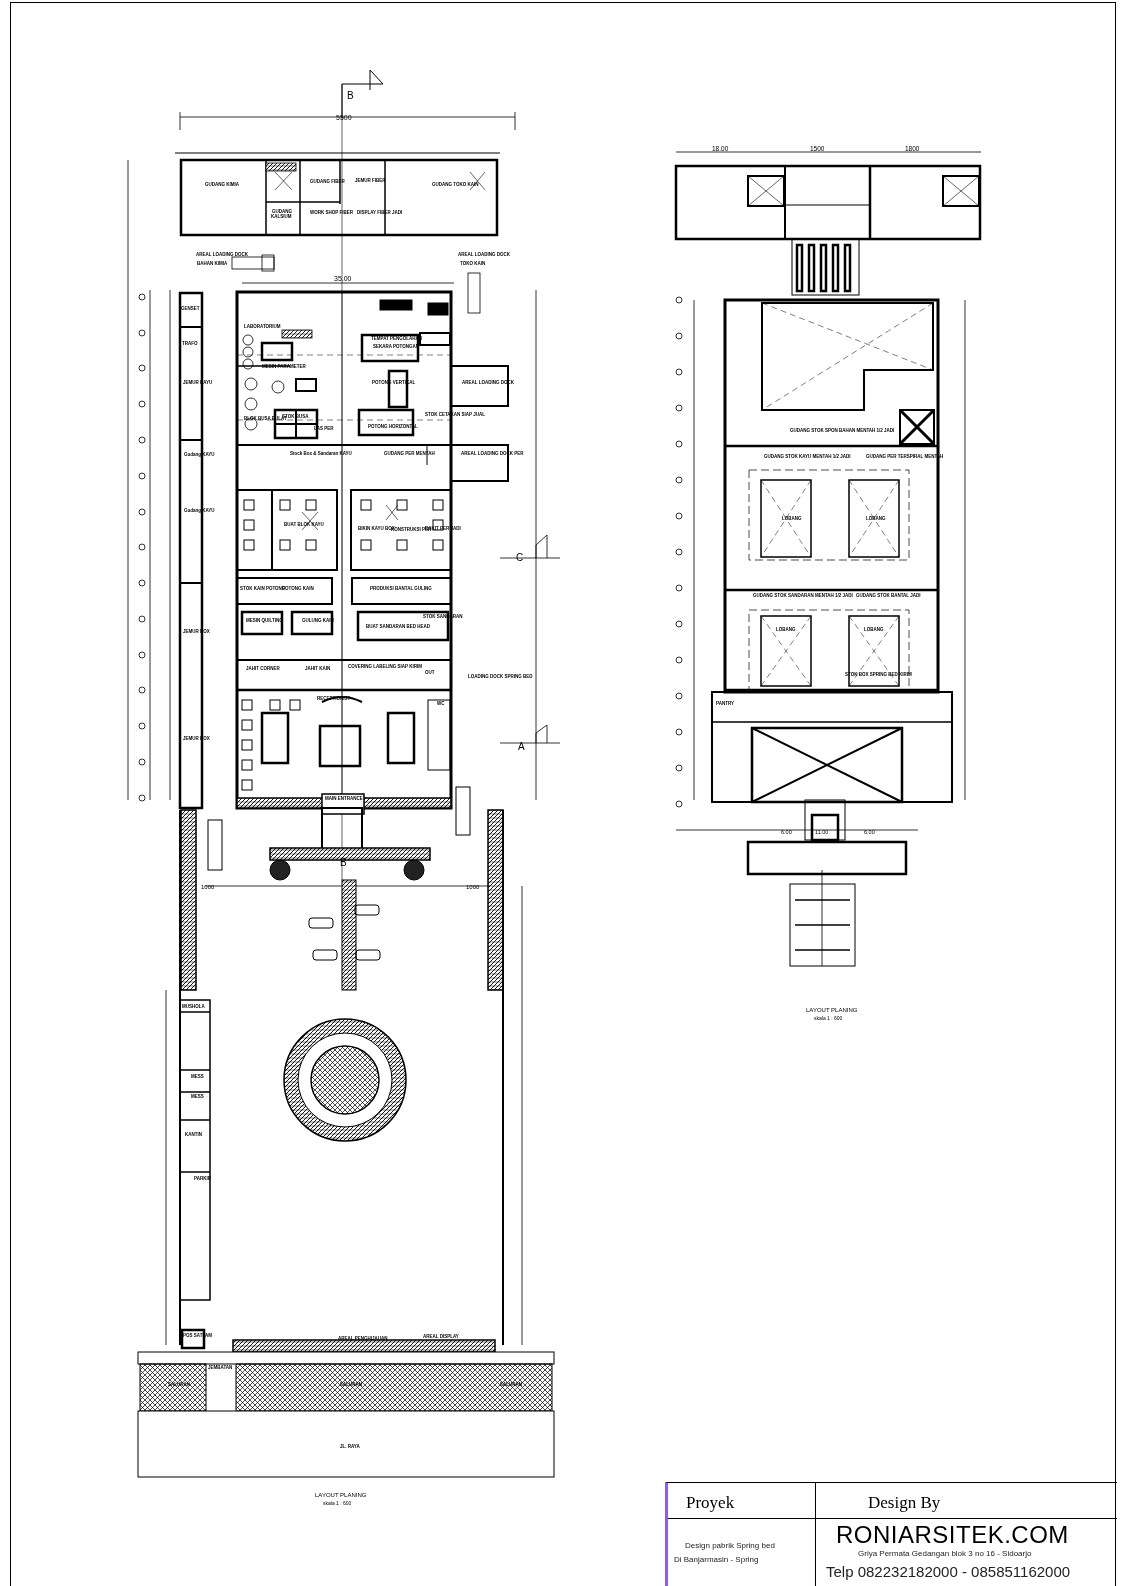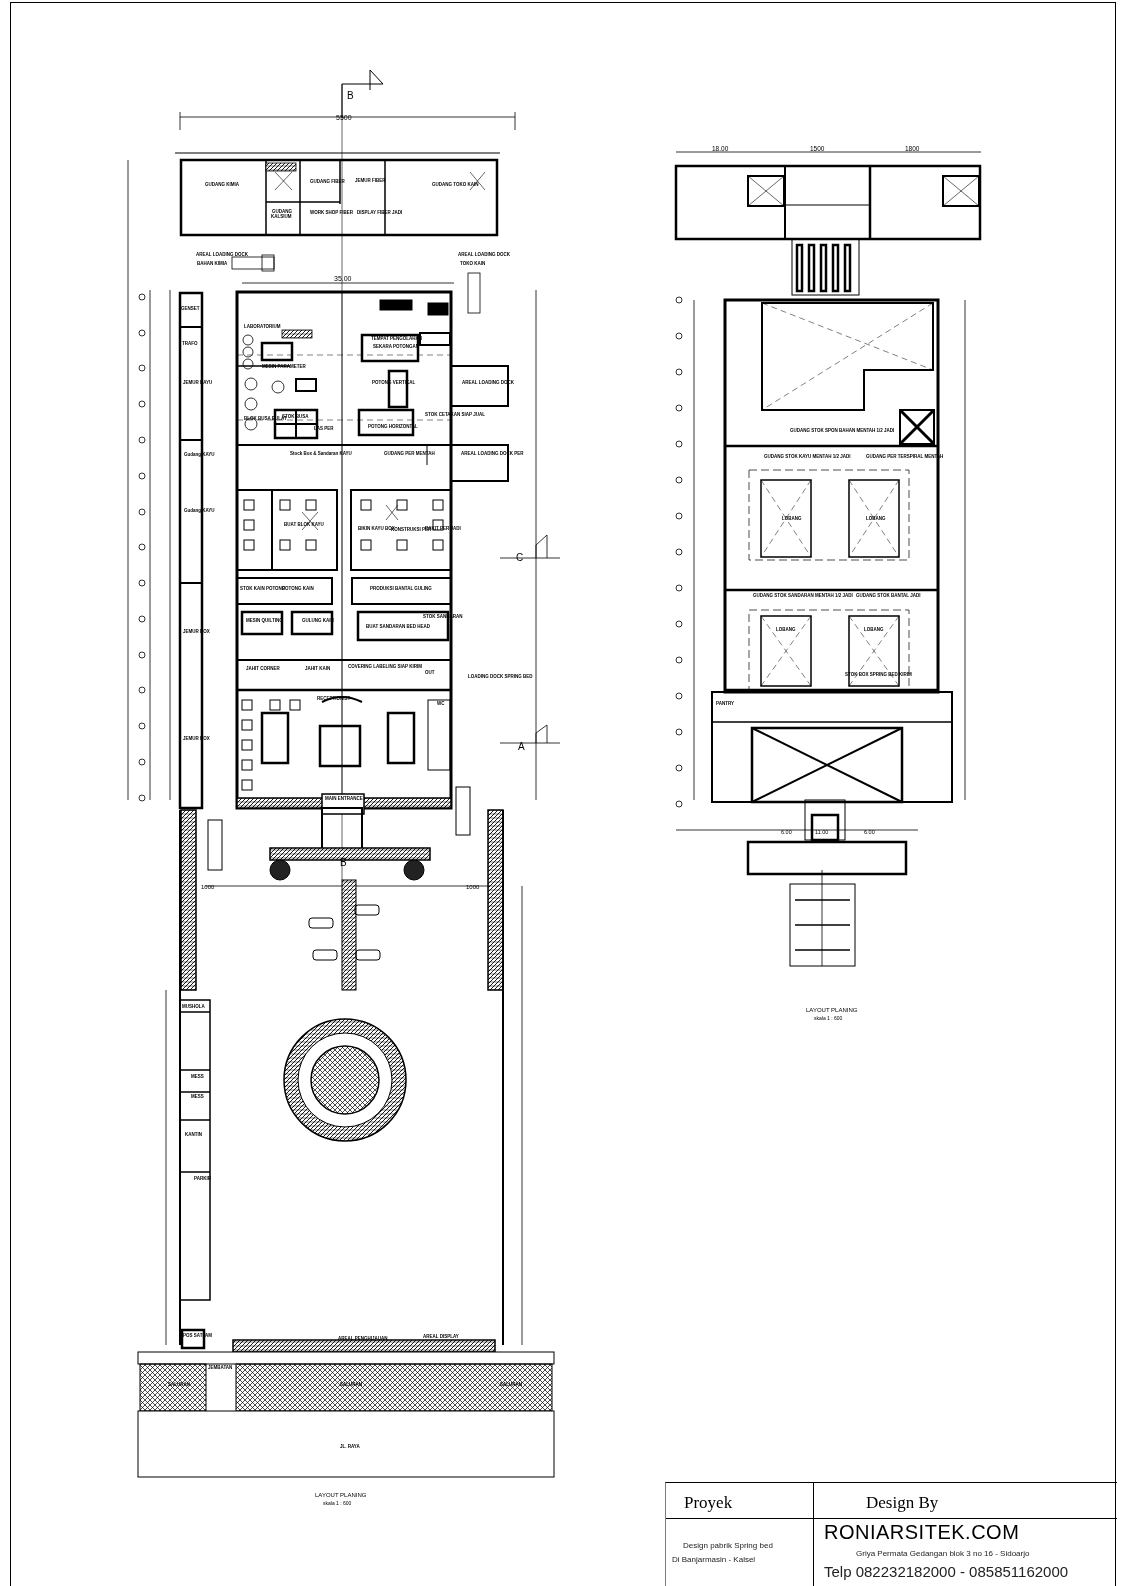--- a/index.html
+++ b/index.html
@@ -1,27 +1,27 @@
 <!DOCTYPE html>
 <html><head>
 <meta charset="utf-8">
 <style>
   html, body { margin:0; padding:0; background:#fff; }
   body { width:1138px; height:1586px; position:relative; overflow:hidden; font-family:"Liberation Sans", sans-serif; color:#000; }
   .frame { position:absolute; left:10px; top:2px; width:1106px; height:1600px; border-left:1px solid #000; border-right:1px solid #000; border-top:1px solid #000; box-sizing:border-box; }
   svg { position:absolute; left:0; top:0; }
   .lbl { font-family:"Liberation Sans", sans-serif; font-weight:bold; fill:#000; }
   .dim { font-family:"Liberation Sans", sans-serif; fill:#000; }
-  .title-block { position:absolute; left:665px; top:1482px; width:452px; height:104px; border-top:1px solid #000; border-left:1px solid #8b5cf6; box-sizing:border-box; }
+  .title-block { position:absolute; left:665px; top:1482px; width:452px; height:104px; border-top:1px solid #000; border-left:3px solid #8b5cf6; box-sizing:border-box; }
   .tb-col1 { position:absolute; left:0; top:0; width:148px; height:104px; border-right:1px solid #000; box-sizing:border-box; }
   .tb-head { position:absolute; left:0; top:0; height:36px; width:100%; border-bottom:1px solid #000; box-sizing:border-box; font-family:"Liberation Serif", serif; font-size:17px; }
   .tb-head span { position:absolute; top:10px; }
   .tb-col2 { position:absolute; left:148px; top:0; right:0; height:104px; }
   .tb-small { position:absolute; font-size:8px; color:#222; white-space:nowrap; }
-  .tb-brand { position:absolute; left:10px; top:38px; font-size:20px; letter-spacing:0.5px; white-space:nowrap; }
+  .tb-brand { position:absolute; left:20px; top:38px; font-size:24px; letter-spacing:0.5px; white-space:nowrap; }
 </style>
 </head>
 <body>
 
 <div class="frame"></div>
 
 <svg width="1138" height="1586" viewBox="0 0 1138 1586">
   <defs>
     <pattern id="hatch" width="5" height="5" patternUnits="userSpaceOnUse">
       <path d="M0 5 L5 0 M0 0 L5 5" stroke="#000" stroke-width="0.7"></path>
@@ -409,21 +409,21 @@
     <text x="323" y="1505" font-size="5">skala 1 : 600</text>
   </g>
 </svg>
 
 <div class="title-block">
   <div class="tb-col1">
     <div class="tb-head">
         <span style="left:18px">Proyek</span>
       </div>
     <div class="tb-small" style="left:6px; top:58px;padding-left:11px;">Design pabrik Spring bed</div>
-    <div class="tb-small" style="left:6px; top:72px;">Di Banjarmasin - Kalsel</div>
+    <div class="tb-small" style="left:6px; top:72px;">Di Banjarmasin - Spring</div>
   </div>
   <div class="tb-col2">
     <div class="tb-head">
         <span style="left:52px">Design By</span>
       </div>
     <div class="tb-brand">RONIARSITEK.COM</div>
     <div class="tb-small" style="left:10px; top:66px;margin-left:32px;">Griya Permata Gedangan blok 3 no 16 - Sidoarjo</div>
     <div class="tb-small" style="left:10px; top:80px; font-size:15px;">Telp 082232182000 - 085851162000</div>
   </div>
 </div>

